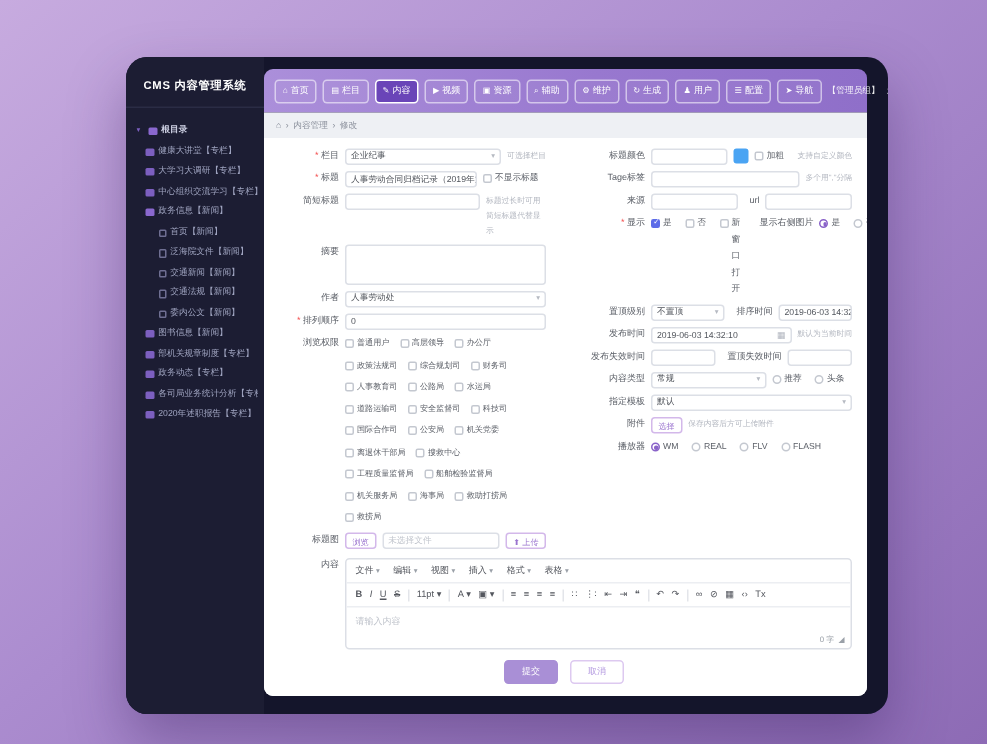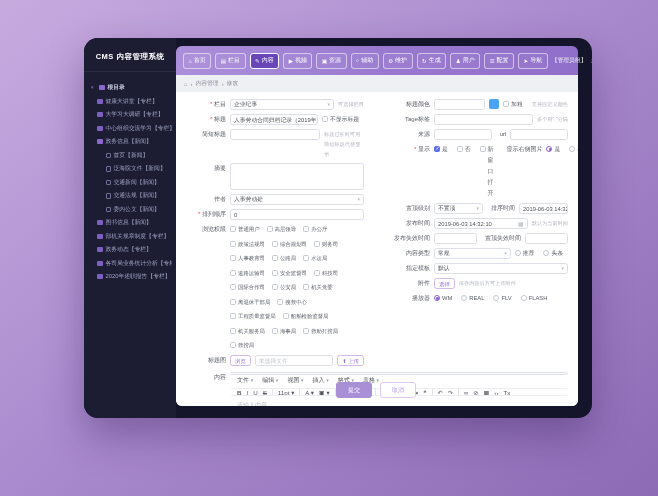--- a/index.html
+++ b/index.html
@@ -3,21 +3,21 @@
 <meta charset="utf-8">
 <style>
   * { margin:0; padding:0; box-sizing:border-box; }
   html,body { width:658px; height:496px; overflow:hidden; }
   body {
     font-family:"Liberation Sans","DejaVu Sans",sans-serif;
     background:linear-gradient(140deg,#c7abdf 0%,#ab8ccf 45%,#8d6bb5 100%);
     position:relative;
   }
   .window {
-    position:absolute; left:84px; top:38px; width:508px; height:380px;
+    position:absolute; left:84px; top:38px; width:508px; height:438px;
     background:#14152b; border-radius:14px; display:flex; overflow:hidden;
     box-shadow:0 18px 38px rgba(55,28,92,.38);
   }
   
   .sidebar { width:92px; background:#1c1d33; color:#aeb2c9; flex:none; padding-top:14px; }
   .brand { color:#fff; font-size:7.5px; font-weight:bold; text-align:center; letter-spacing:.5px;
            padding-bottom:9px; border-bottom:1px solid #2a2c45; white-space:nowrap; }
   .tree { padding:9px 4px 0 7px; }
   .titem { display:flex; align-items:center; gap:3px; font-size:5.8px; line-height:13.5px;
            white-space:nowrap; overflow:hidden; cursor:pointer; color:#9fa4c0; }

